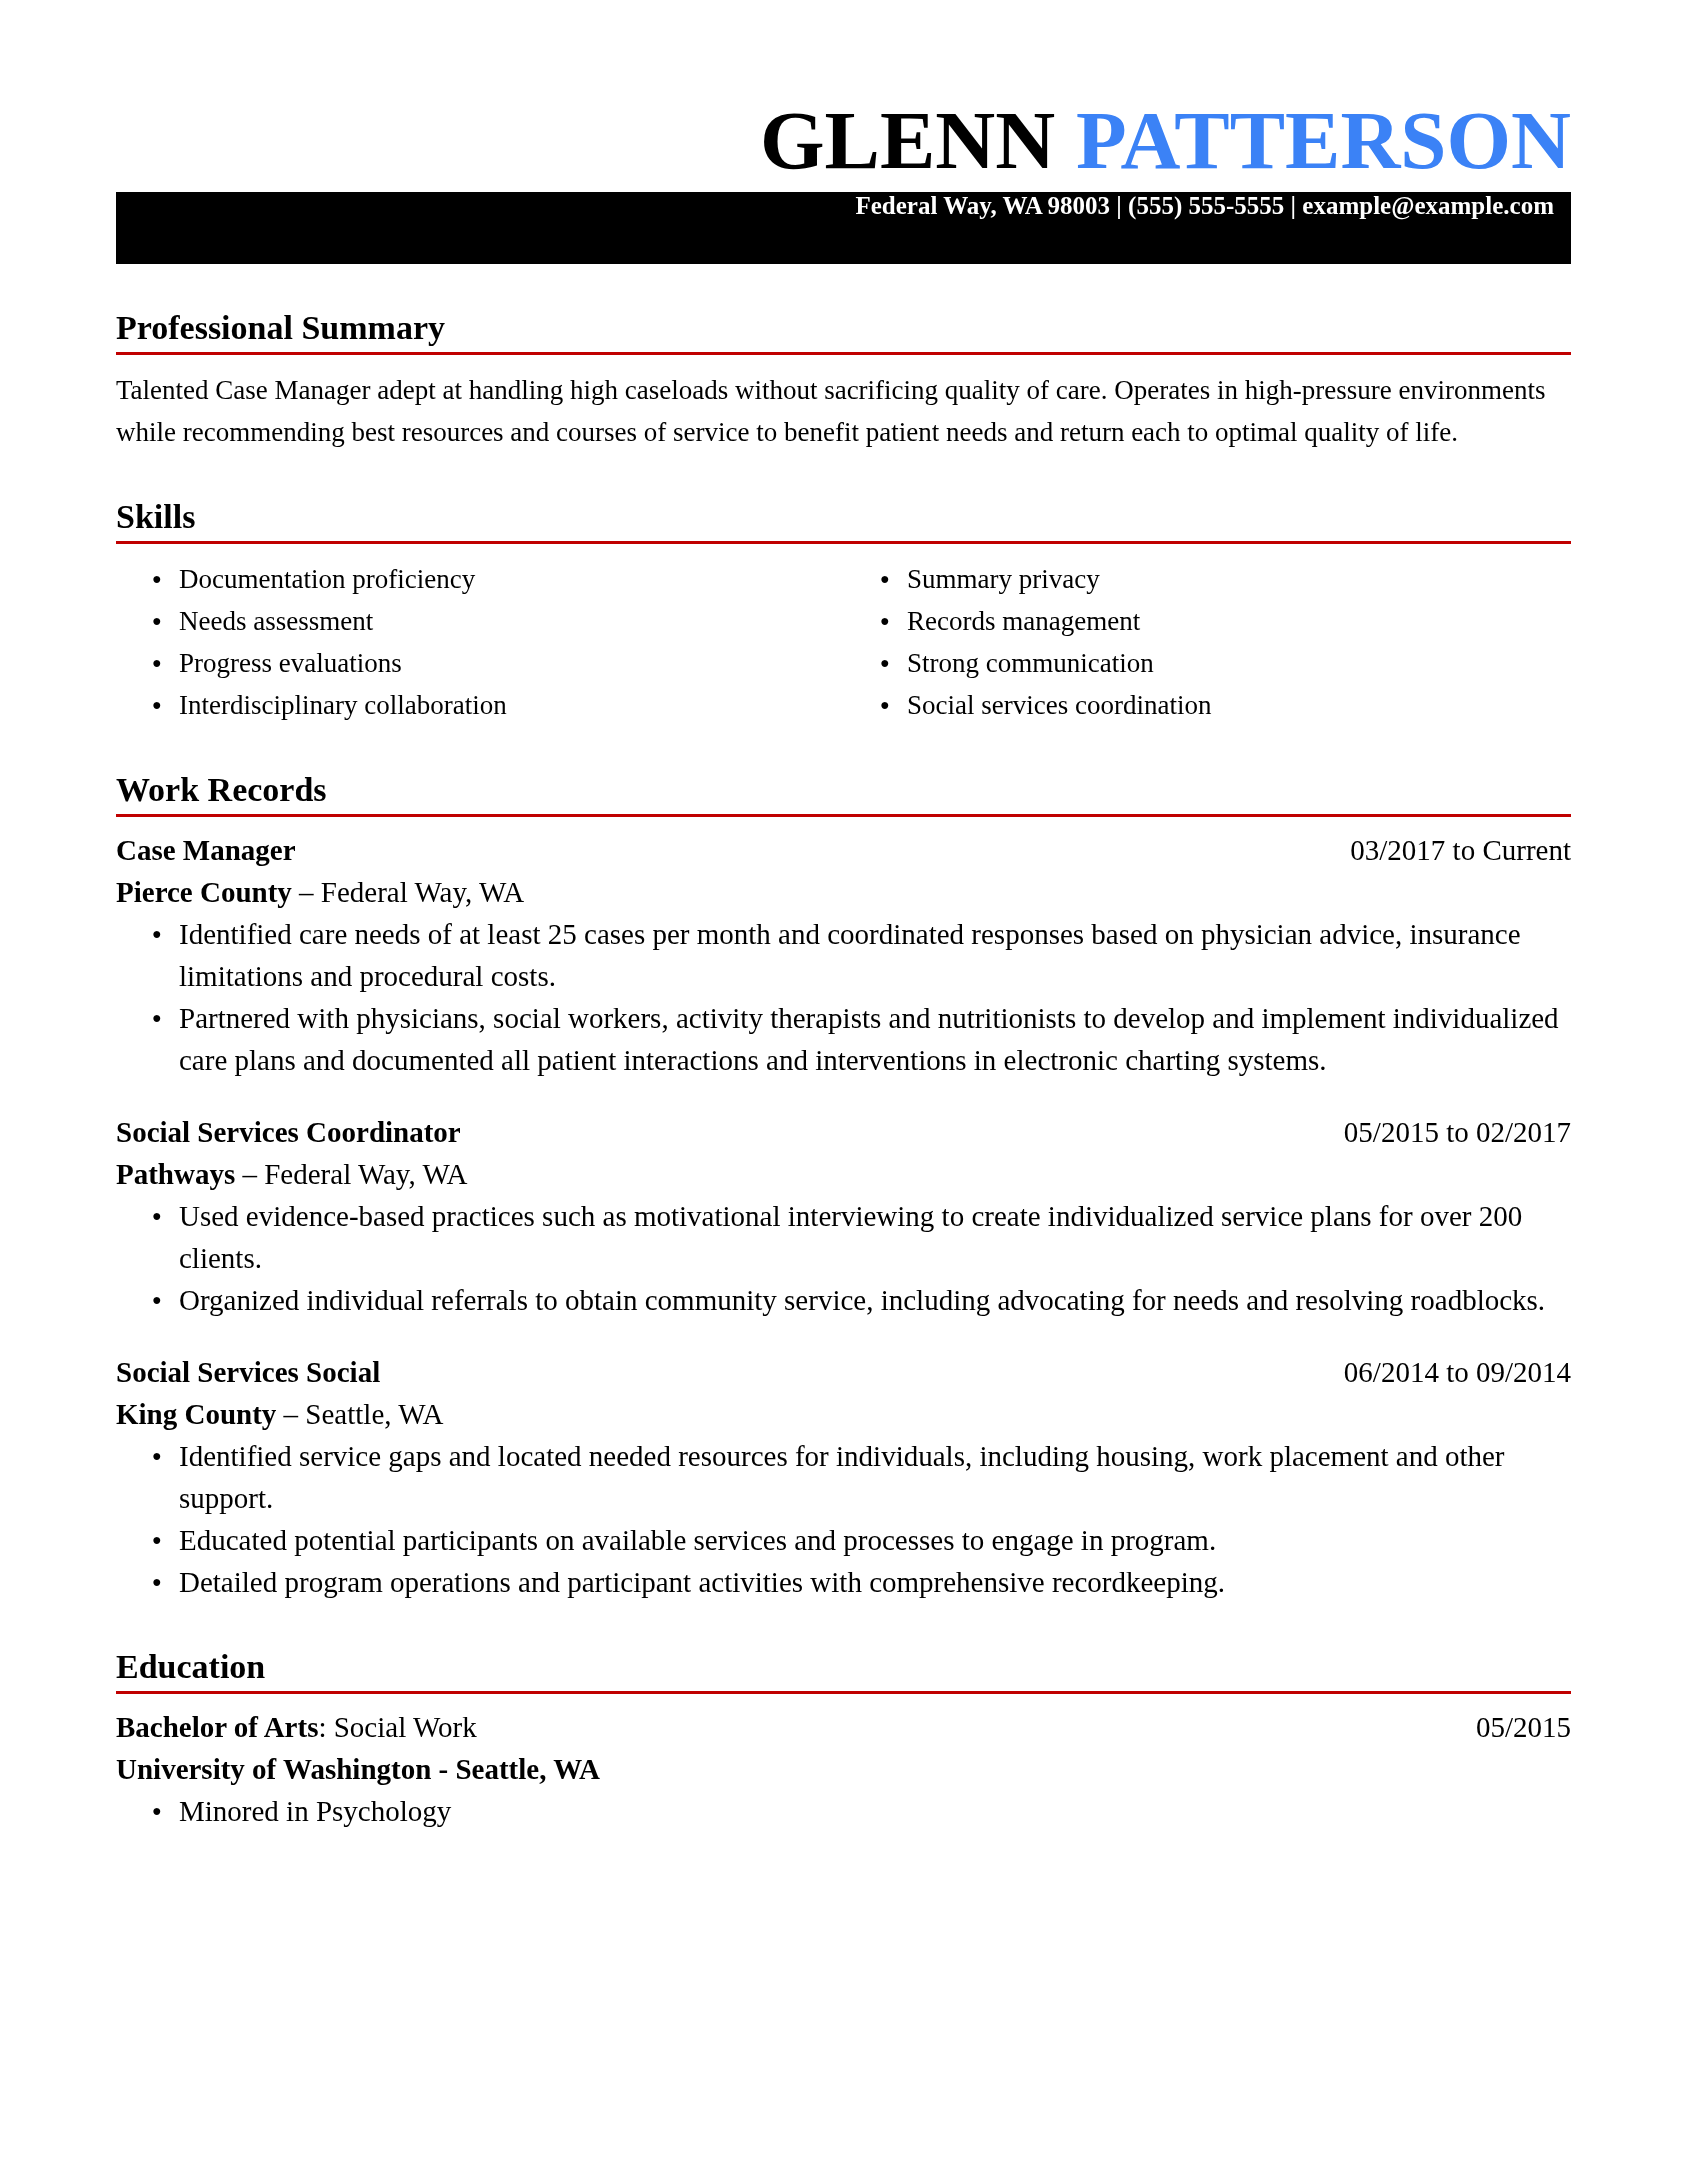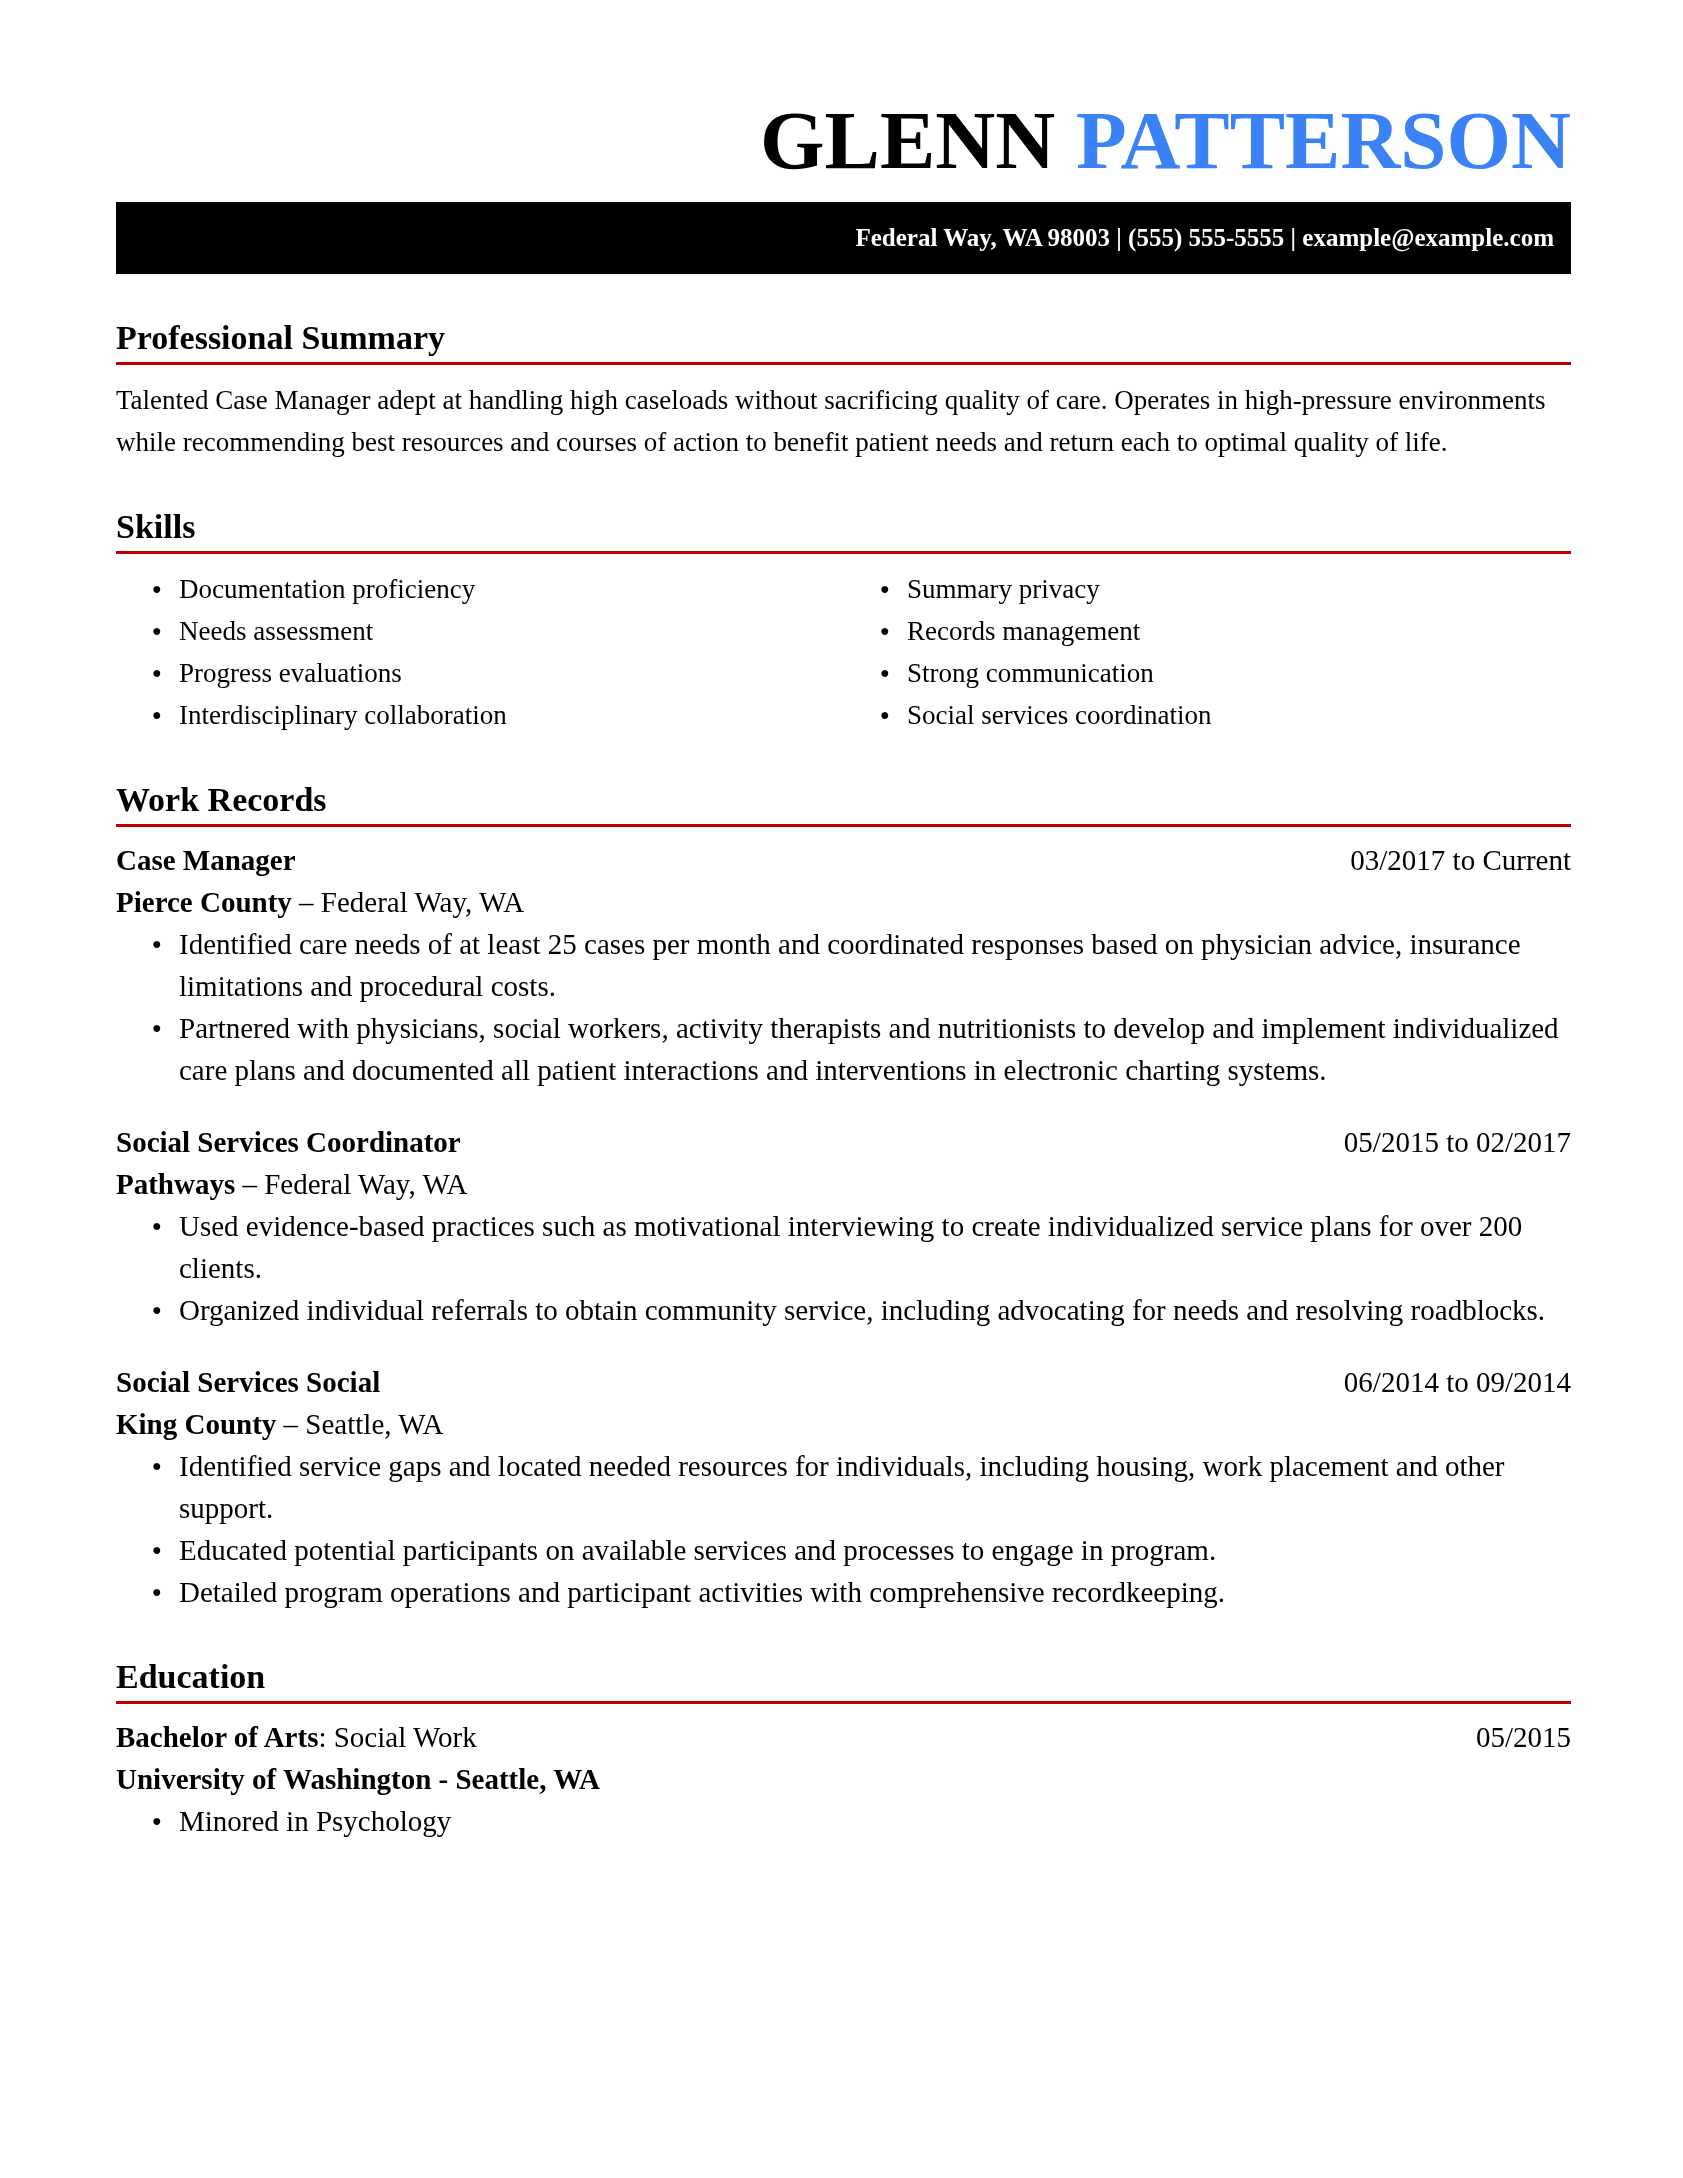--- a/index.html
+++ b/index.html
@@ -1,21 +1,21 @@
 <!DOCTYPE html>
 <html><head>
 <meta charset="utf-8">
 <style>
   html, body { margin:0; padding:0; background:#fff; }
   body { width:1683px; height:2178px; position:relative; font-family:"Liberation Serif", serif; color:#000; }
   .page { position:absolute; left:116px; top:0; width:1455px; }
   .name { text-align:right; font-weight:bold; font-size:83px; letter-spacing:0px; margin-top:91px; line-height:99px; height:99px; }
   .name .first { color:#000;margin-top:44px; }
   .name .last { color:#3b82f6; }
-  .contact-bar { background:#000; color:#fff; height:72px; margin-top:12px; display:flex; align-items:center; justify-content:flex-end; padding-right:17px; font-size:25px; font-weight:bold; }
+  .contact-bar { background:#000; color:#fff; height:72px; margin-top:2px; display:flex; align-items:flex-start; justify-content:flex-end; padding-right:17px; font-size:25px; font-weight:bold; }
   .section { margin-top:42px; }
   .sec-title { font-size:34px; font-weight:bold; line-height:44px; }
   .sec-line { height:3px; background:#c00000; margin-top:2px; }
   .para { font-size:27px; line-height:42px; margin-top:14px; }
   .skills { display:grid; grid-template-columns: 728px 728px; margin-top:14px; font-size:27px; line-height:42px; }
   .bullet-item { position:relative; padding-left:63px; }
   .bullet-item::before { content:"\25CF"; position:absolute; left:36px; top:0; font-size:16px; }
   .job { margin-top:12px; font-size:29px; line-height:42px; }
   .job + .job { margin-top:30px; }
   .job-head { display:flex; justify-content:space-between; }
@@ -31,21 +31,21 @@
     <span class="first">GLENN</span>
     <span class="last">PATTERSON</span>
   </div>
   <div class="contact-bar">
     <span>Federal Way, WA 98003 | (555) 555-5555 | example@example.com</span>
   </div>
 
   <div class="section">
     <div class="sec-title">Professional Summary</div>
     <div class="sec-line"></div>
-    <div class="para">Talented Case Manager adept at handling high caseloads without sacrificing quality of care. Operates in high-pressure environments while recommending best resources and courses of action to benefit patient needs and return each to optimal quality of life.</div>
+    <div class="para">Talented Case Manager adept at handling high caseloads without sacrificing quality of care. Operates in high-pressure environments while recommending best resources and courses of service to benefit patient needs and return each to optimal quality of life.</div>
   </div>
 
   <div class="section">
     <div class="sec-title">Skills</div>
     <div class="sec-line"></div>
     <div class="skills">
       <div>
         <div class="bullet-item">Documentation proficiency</div>
         <div class="bullet-item">Needs assessment</div>
         <div class="bullet-item">Progress evaluations</div>

